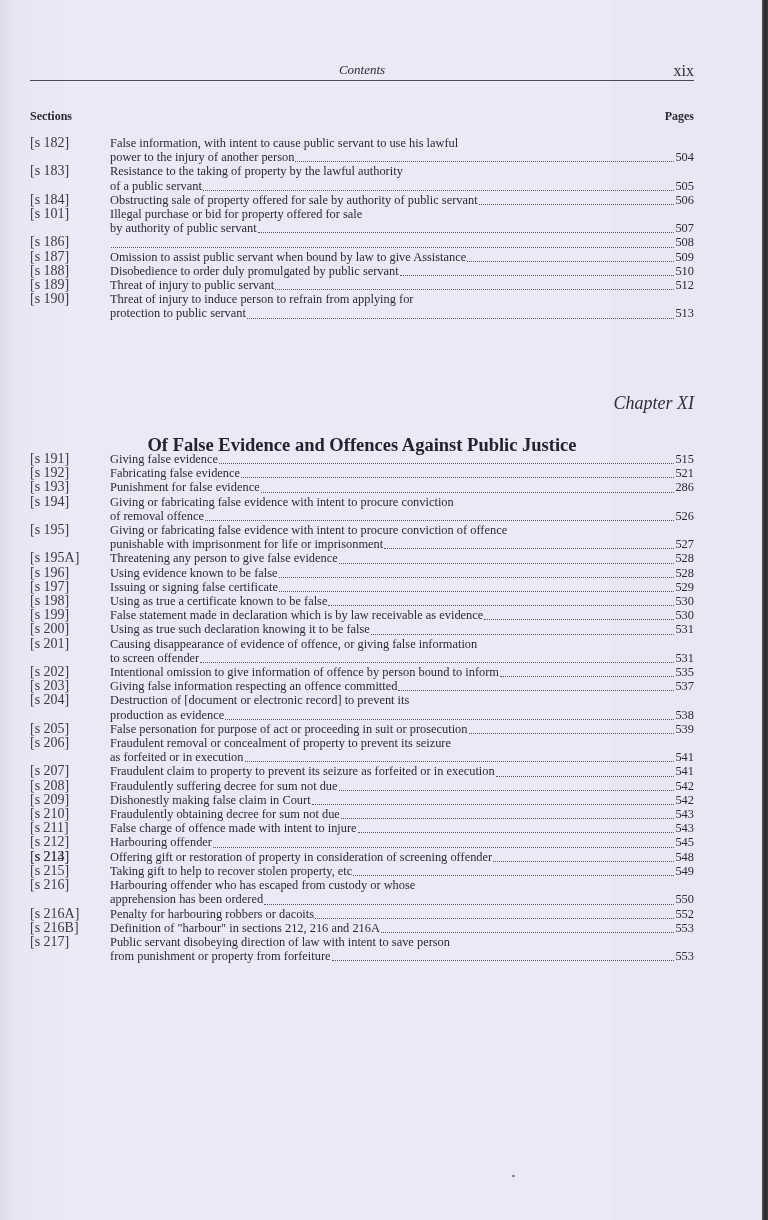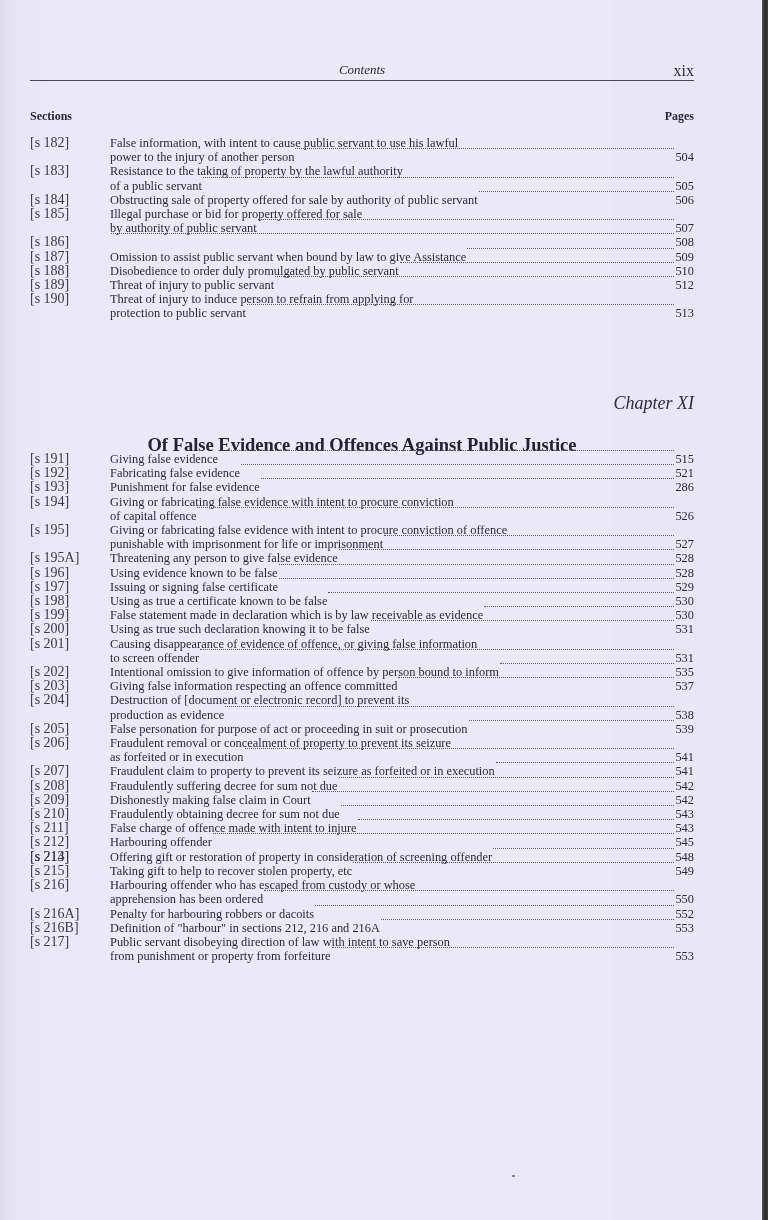--- a/index.html
+++ b/index.html
@@ -41,21 +41,21 @@
 
   .toc { position: absolute; left: 30px; width: 664px; }
   .entry { position: relative; font-size: 12.4px; line-height: 14.2px; }
   .entry .sec {
     position: absolute; left: 0; top: 0; width: 78px; color: #3a3946;
     font-size: 14px;
   }
   .entry .body { margin-left: 80px; }
   .entry .line1 { white-space: nowrap; }
   .entry .last {
-    display: flex; align-items: flex-start; white-space: nowrap;
+    display: flex; align-items: flex-end; white-space: nowrap;
   }
   .entry .last .txt { flex: 0 0 auto; }
   .entry .last .dots {
     flex: 1 1 auto; overflow: hidden; margin: 0 1px;
     border-bottom: 1.3px dotted #55545f; height: 0; position: relative; top: -2px;
   }
   .entry .last .pg { flex: 0 0 auto; }
 
   .chapter {
     position: absolute; left: 30px; width: 664px; top: 392px; text-align: center;
@@ -115,21 +115,21 @@
         <span class="sec">[s 184]</span>
         <div class="body">
           <div class="last">
             <span class="txt">Obstructing sale of property offered for sale by authority of public servant</span>
             <span class="dots"></span>
             <span class="pg">506</span>
           </div>
         </div>
       </div>
       <div class="entry">
-        <span class="sec">[s 185]</span>
+        <span class="sec">[s 101]</span>
         <div class="body">
           <div class="line1">Illegal purchase or bid for property offered for sale</div>
           <div class="last">
             <span class="txt">by authority of public servant</span>
             <span class="dots"></span>
             <span class="pg">507</span>
           </div>
         </div>
       </div>
       <div class="entry">
@@ -218,21 +218,21 @@
             <span class="dots"></span>
             <span class="pg">286</span>
           </div>
         </div>
       </div>
       <div class="entry">
         <span class="sec">[s 194]</span>
         <div class="body">
           <div class="line1">Giving or fabricating false evidence with intent to procure conviction</div>
           <div class="last">
-            <span class="txt">of capital offence</span>
+            <span class="txt">of removal offence</span>
             <span class="dots"></span>
             <span class="pg">526</span>
           </div>
         </div>
       </div>
       <div class="entry">
         <span class="sec">[s 195]</span>
         <div class="body">
           <div class="line1">Giving or fabricating false evidence with intent to procure conviction of offence</div>
           <div class="last">

